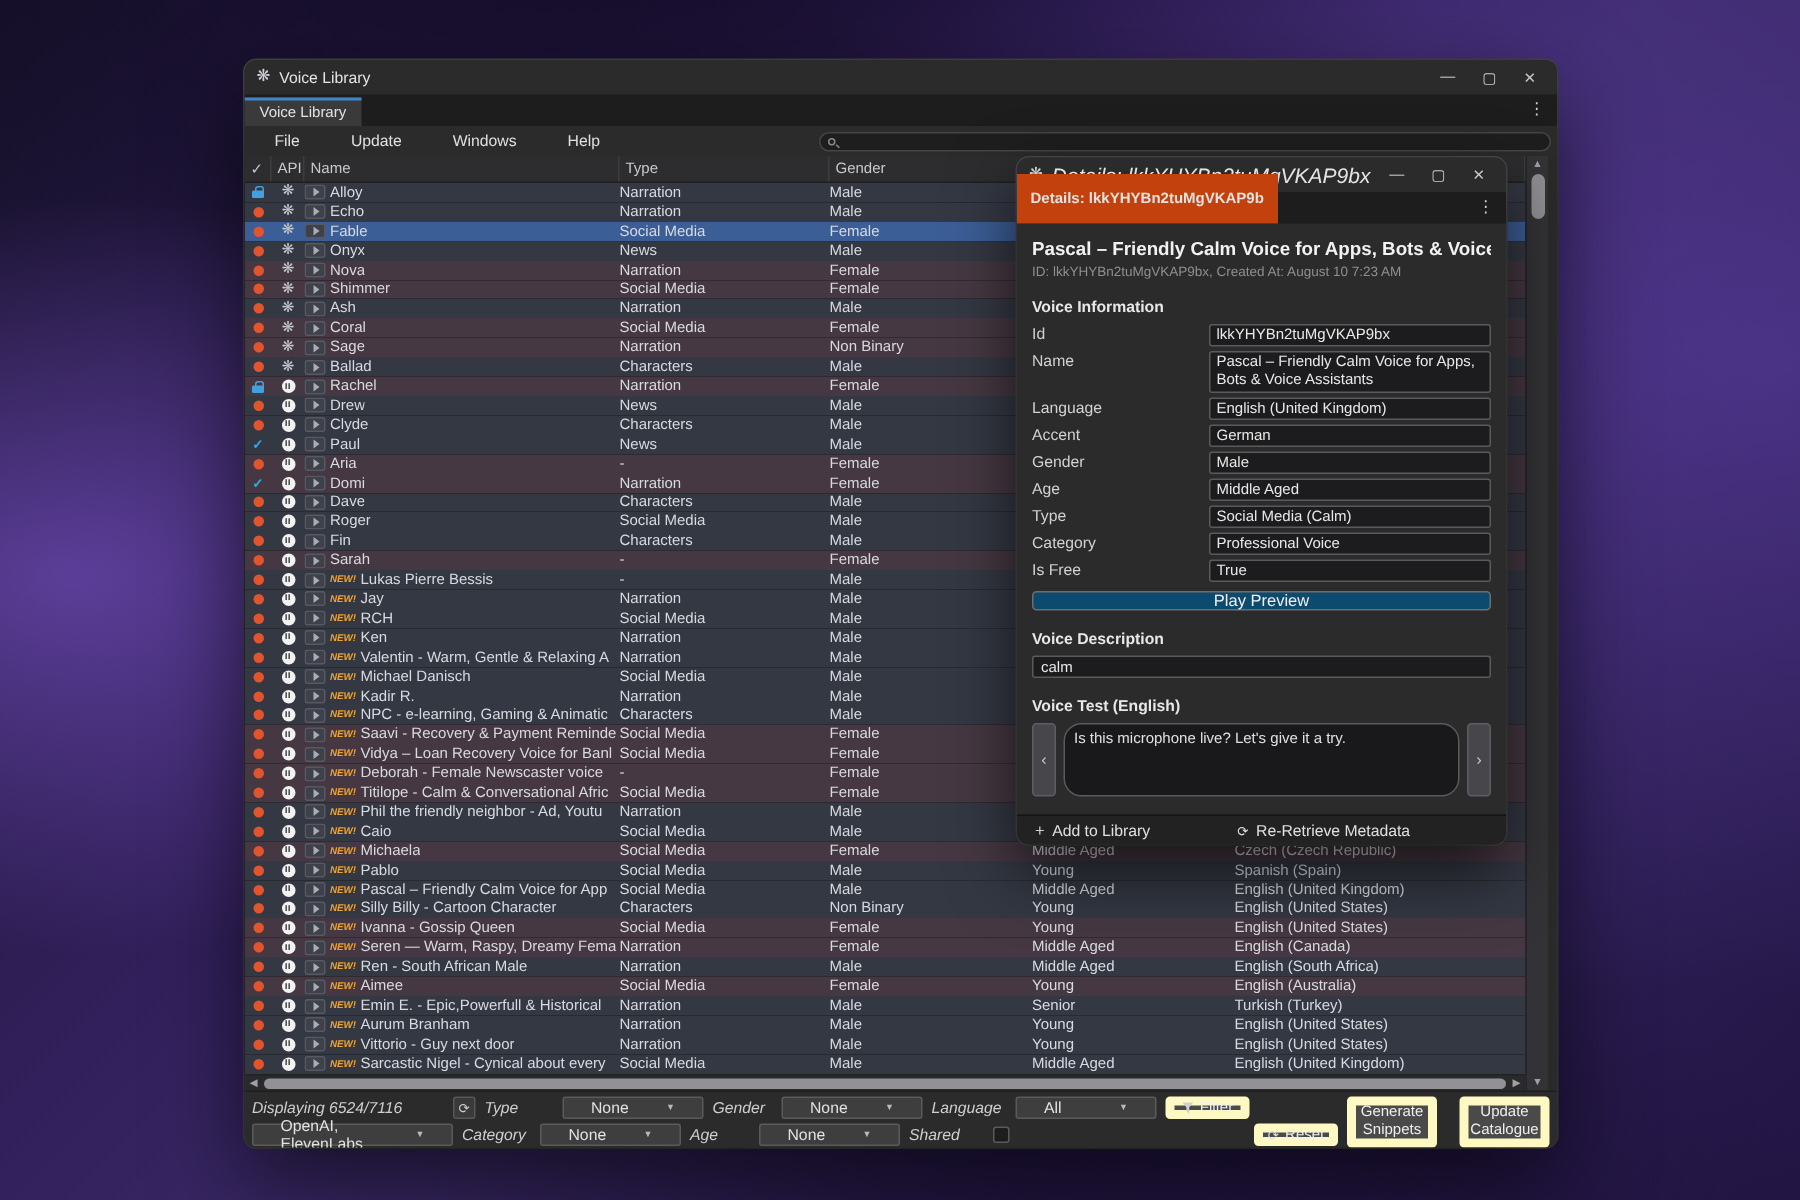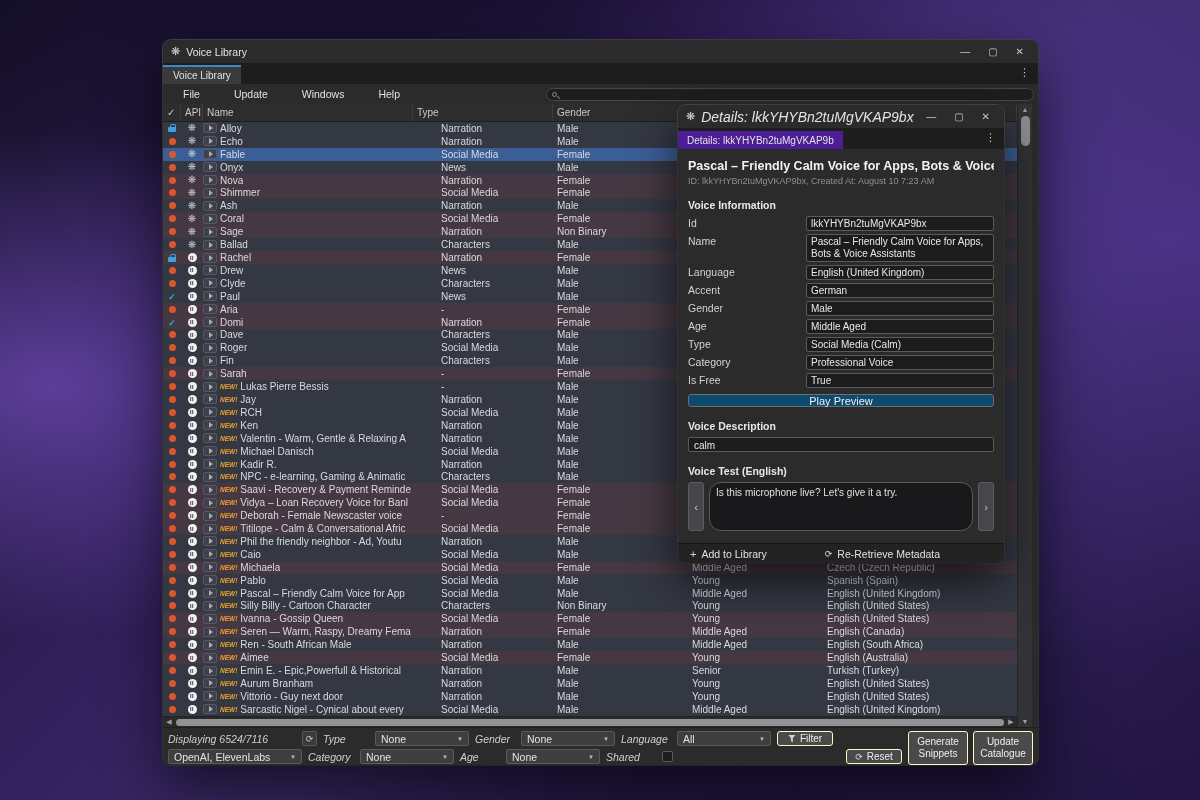--- a/index.html
+++ b/index.html
@@ -41,21 +41,21 @@
   .thead { height:18px; background:#2d2d2f; border-bottom:1px solid #1f1f1f; display:flex; align-items:center;
     color:#c9c9c9; font-size:10px; flex:none; }
   .thead > div { border-right:1px solid #3d3d3d; height:100%; display:flex; align-items:center; padding-left:4px; }
   .tbody { flex:1; background:#000000; overflow:hidden; }
   .trow { height:12.913px; display:flex; align-items:center; background:#343843; color:#d8dadf; font-size:10px; }
   .trow.tint { background:#453842; }
   .trow.selected { background:#3c5e97; }
   .c-check { width:18px; flex:none; display:flex; justify-content:center; }
   .c-api   { width:22px; flex:none; display:flex; justify-content:center; }
   .c-name  { width:210px; flex:none; display:flex; align-items:center; gap:3px; overflow:hidden; white-space:nowrap; }
-  .c-type  { width:116px; flex:none; overflow:hidden; white-space:nowrap;margin-left:28px; }
+  .c-type  { width:140px; flex:none; overflow:hidden; white-space:nowrap; }
   .c-gender{ width:135px; flex:none; overflow:hidden; white-space:nowrap; }
   .c-age   { width:135px; flex:none; overflow:hidden; white-space:nowrap; }
   .c-lang  { flex:1; overflow:hidden; white-space:nowrap; }
   .h-check{width:18px;flex:none;} .h-api{width:22px;flex:none;} .h-name{width:210px;flex:none;}
   .h-type{width:140px;flex:none;} .h-gender{width:135px;flex:none;} .h-age{width:135px;flex:none;} .h-lang{flex:1;}
   .sticon { display:inline-block; position:relative; }
   .st-dot { width:7px; height:7px; border-radius:50%; background:#e0552e; }
   .st-lock { width:8px; height:8px; }
   .st-lock::before { content:""; position:absolute; top:0; left:2px; width:4px; height:4px;
     border:1px solid #41a0e0; border-bottom:none; border-radius:2px 2px 0 0; }
@@ -80,47 +80,47 @@
   .hscroll { height:11px; background:#2a2a2c; display:flex; align-items:center; flex:none; border-top:1px solid #222; }
   .hs-arrow { color:#a0a0a0; font-size:7px; width:12px; text-align:center; flex:none;}
   .hs-thumb { height:7px; background:#929296; border-radius:4px; flex:1; margin:0 1px; }
 
   
   .bottom { flex:1; background:#2b2b2b; border-top:1px solid #1e1e1e; display:flex; padding:3px 5px; gap:6px; font-size:10.5px; color:#d8d8d8;}
   .bp-left { display:flex; flex-direction:column; gap:3px; width:835px; }
   .bp-row { display:flex; align-items:center; height:15px; gap:6px; }
   .bp-label { color:#cfcfcf;font-style:italic; }
   .selectbox { height:15px; background:#3e3e3e; border:1px solid #5a5a5a; border-radius:2px;
-    display:flex; align-items:center; justify-content:space-between; padding:0 5px; color:#e3e3e3; }
+    display:flex; align-items:center; justify-content:space-between; padding:0 18px; color:#e3e3e3; }
   .selectbox .arr { color:#b9b9b9; font-size:6px; margin-left:6px; }
   .w-disp { width:128px; display:flex; align-items:center; gap:6px; }
   .refresh-btn { width:15px; height:15px; background:#3a3a3a; border:1px solid #575757; border-radius:2px;
     color:#ccc; font-size:9px; display:flex; align-items:center; justify-content:center; }
   .sel-src { width:134px; }
   .lbl-a { width:46px; }
   .lbl-b { width:40px; }
   .lbl-c { width:50px; }
   .sel-std { width:94px; }
   .checkbox { width:11px; height:11px; background:#1d1d1d; border:1px solid #5a5a5a; border-radius:2px; }
-  .btn { background:#4a4a4a; border:1px solid #fef9c3; border-radius:3px; color:#eee;
+  .btn { background:#4a4a4a; border:6px solid #fef9c3; border-radius:3px; color:#eee;
     display:flex; align-items:center; justify-content:center; gap:4px; }
   .btn-filter, .btn-reset { width:56px; height:15px; font-size:10px; }
   .funnel { width:8px; height:8px; background:#d0d0d0; clip-path:polygon(0 0,100% 0,62% 45%,62% 100%,38% 80%,38% 45%); }
   .spin { font-size:9px; color:#ddd; }
-  .bp-right { display:flex; gap:5px; margin-left:auto; }
+  .bp-right { display:flex; gap:15px; margin-left:auto; }
   .btn-tall { width:60px; height:34px; font-size:10px; text-align:center; line-height:1.2; flex-direction:column; gap:0; }
 
   
   .dialog { position:absolute; left:678px; top:105px; width:326px; height:458px; background:#2b2b2b;
     border-radius:8px; overflow:hidden; box-shadow:0 18px 45px rgba(0,0,0,.65), 0 0 0 1px #4a4a4a;
     display:flex; flex-direction:column; z-index:5; }
   .dlg-title { height:23px; display:flex; align-items:center; padding:0 8px; flex:none; }
   .dlg-title .title-text { font-size:14px;font-style:italic; }
   .dlg-tabbar { height:21px; background:#1d1d1d; display:flex; align-items:flex-end; flex:none; position:relative; }
-  .dlg-tab { height:18px; background:#4c1d95; color:#e2e2e2; font-size:10px; display:flex; align-items:center; padding:0 9px; }
+  .dlg-tab { height:33px; background:#c2410c; color:#e2e2e2; font-size:10px; display:flex; align-items:center; padding:0 9px;font-weight:bold; }
   .dlg-body { flex:1; padding:8px 10px 0 10px; overflow:hidden; }
   .dlg-heading { color:#f2f2f2; font-size:12.5px; font-weight:bold; white-space:nowrap; overflow:hidden; margin-top:2px;}
   .dlg-sub { color:#8f8f8f; font-size:9px; margin-top:3px; white-space:nowrap; overflow:hidden;}
   .sect { color:#e8e8e8; font-size:10.5px; font-weight:bold; margin:13px 0 5px 0; }
   .frow { display:flex; margin-bottom:3px; }
   .frow .flabel { width:118px; flex:none; color:#d2d2d2; font-size:10.5px; padding-top:1px; }
   .fval { flex:1; background:#1c1c1e; border:1px solid #5a5a5a; border-radius:2px; color:#e8e8e8;
     font-size:10px; padding:1px 4px; min-height:14px; white-space:nowrap; overflow:hidden; }
   .fval.ml { white-space:normal; line-height:1.2; }
   .wide-btn { height:13px; background:#0c4a6e; border:1px solid #6e6e6e; border-radius:3px; color:#f0f0f0;

